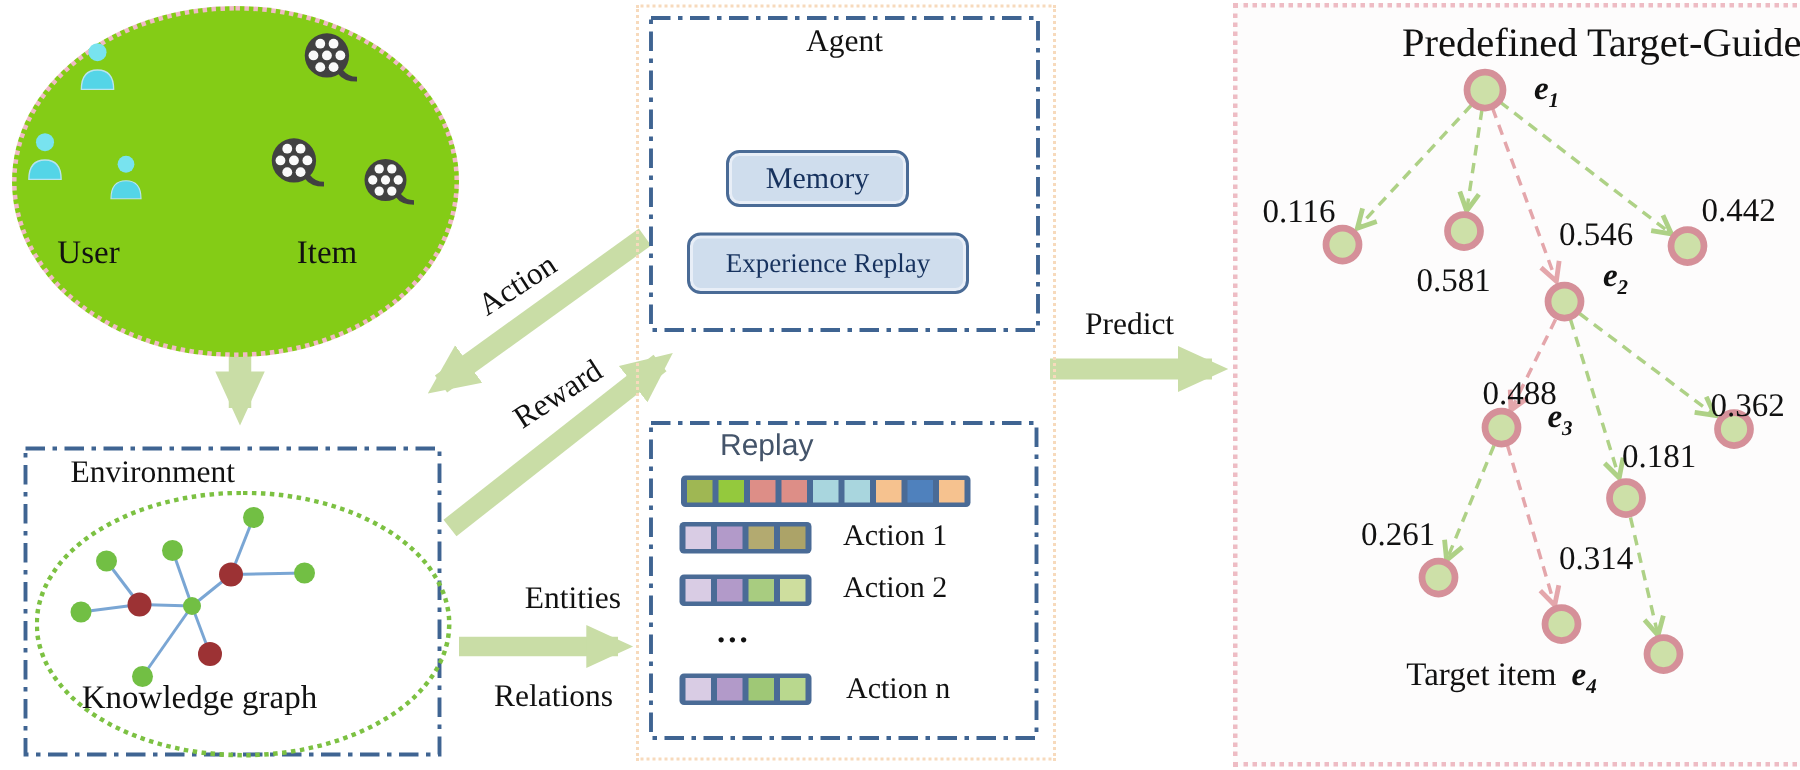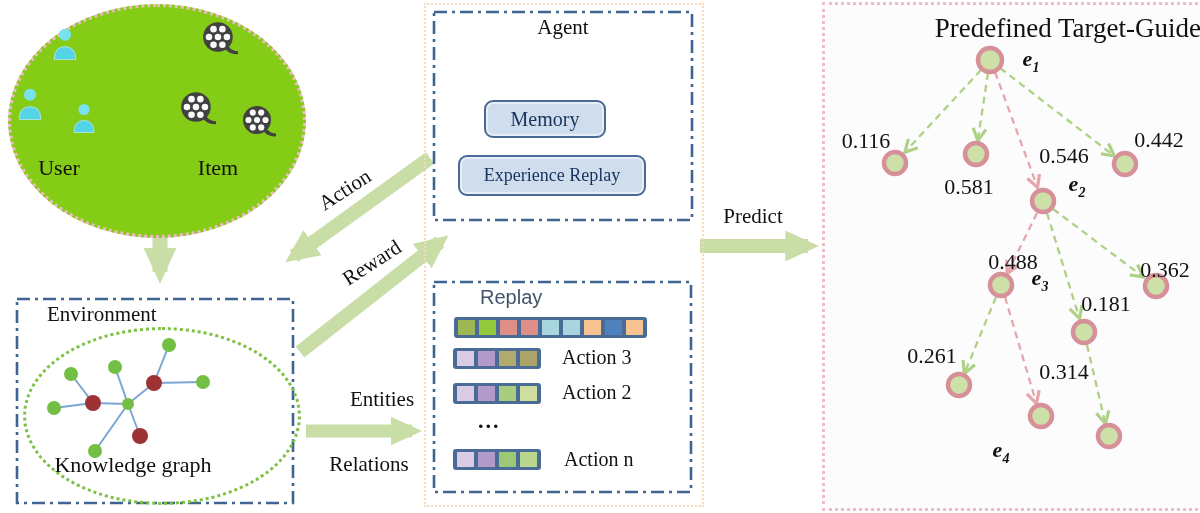--- a/index.html
+++ b/index.html
@@ -179,21 +179,21 @@
         <div class="cell" style="background: rgb(246, 194, 143);"></div>
         <div class="cell" style="background: rgb(79, 129, 189);"></div>
         <div class="cell" style="background: rgb(246, 194, 143);"></div>
       </div>
     <div class="abs vector-bar" style="left:21px;top:68px;">
         <div class="cell" style="background: rgb(217, 204, 228);"></div>
         <div class="cell" style="background: rgb(178, 154, 201);"></div>
         <div class="cell" style="background: rgb(179, 170, 112);"></div>
         <div class="cell" style="background: rgb(172, 163, 104);"></div>
       </div>
-    <div class="abs action-label" style="left:130px;top:66px;">Action 3</div>
+    <div class="abs action-label" style="left:130px;top:66px;">Action 1</div>
     <div class="abs vector-bar" style="left:21px;top:103px;">
         <div class="cell" style="background: rgb(217, 204, 228);"></div>
         <div class="cell" style="background: rgb(178, 154, 201);"></div>
         <div class="cell" style="background: rgb(168, 204, 128);"></div>
         <div class="cell" style="background: rgb(206, 222, 158);"></div>
       </div>
     <div class="abs action-label" style="left:130px;top:101px;">Action 2</div>
     <div class="abs dots" style="left:46px;top:128px;">...</div>
     <div class="abs vector-bar" style="left:21px;top:169px;">
         <div class="cell" style="background: rgb(217, 204, 228);"></div>
@@ -258,17 +258,18 @@
     <div class="abs entity ctr" style="left:206px;top:56px;">
       <span>e</span><sub>1</sub>
     </div>
     <div class="abs entity ctr" style="left:252px;top:181px;">
       <span>e</span><sub>2</sub>
     </div>
     <div class="abs entity ctr" style="left:215px;top:275px;">
       <span>e</span><sub>3</sub>
     </div>
     <div class="abs target-line ctr" style="left:176px;top:447px;">
+      <span>Target item</span>
       <span class="entity"><span>e</span><sub>4</sub></span>
     </div>
   </div>
 
 </div>
 
 </body></html>

